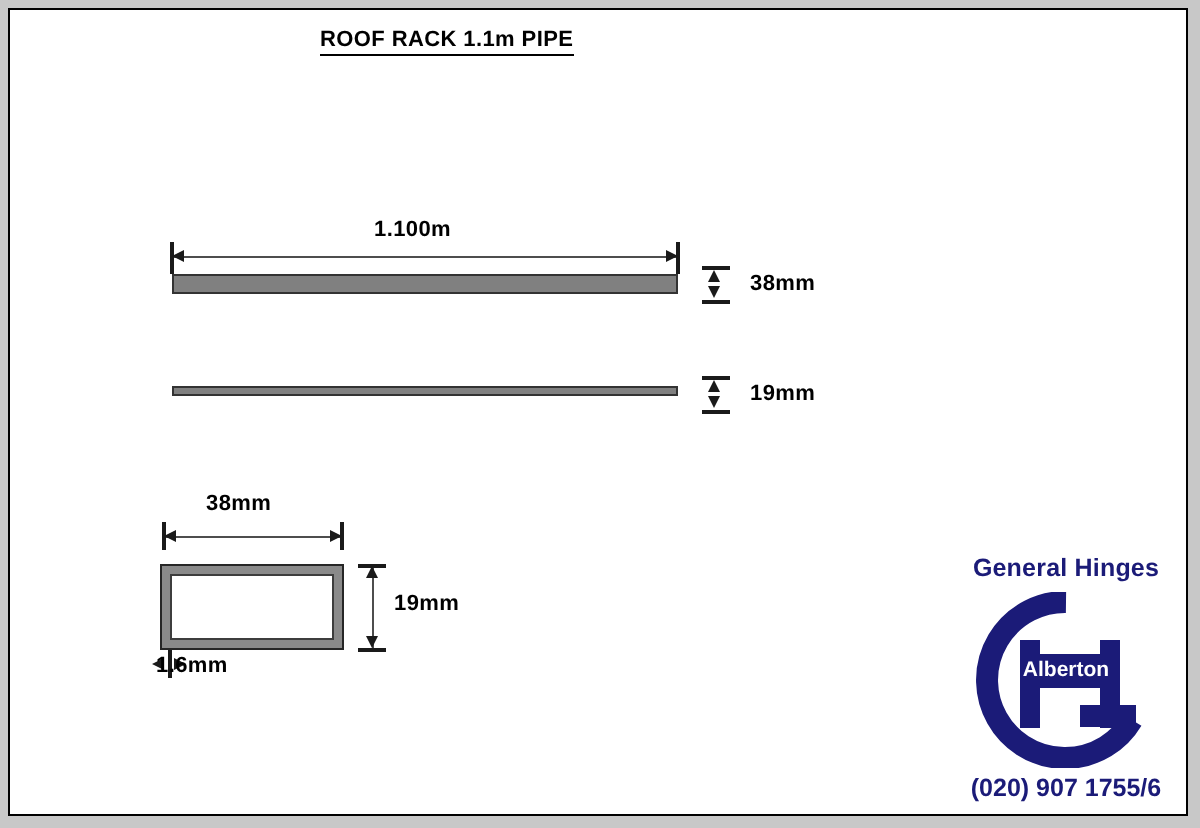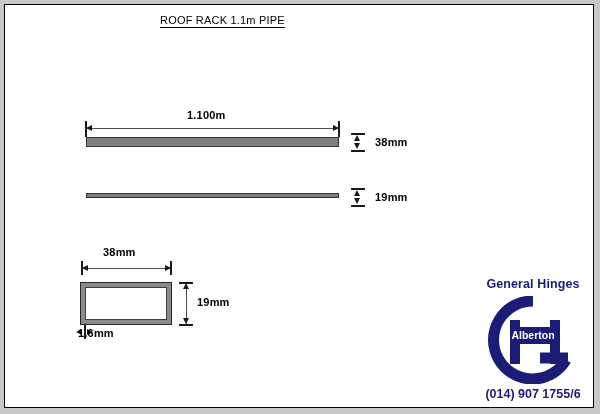--- a/index.html
+++ b/index.html
@@ -26,21 +26,21 @@
 
   
   #title-block {
     position: absolute;
     left: 155px;
     top: 5px;
     text-align: left;
   }
   #title-block .tline {
     font-size: 11px;
-    font-weight: normal;
+    font-weight: bold;
     color: #000000;
     letter-spacing: 0.2px;
     border-bottom: 1.4px solid #000000;
     display: inline-block;
     padding-bottom: 0px;
     line-height: 13px;
     white-space: nowrap;
   }
   #title-line-2-wrap { margin-top: 2px; }
 
@@ -262,16 +262,16 @@
 
         <rect x="62" y="24" width="10" height="44" fill="#1b1b78"></rect>
 
         <rect x="22" y="31" width="50" height="17" fill="#1b1b78"></rect>
       </svg>
       <div id="alberton-label">Alberton</div>
     </div>
 
     <div id="logo-company">General Hinges</div>
 
-    <div id="logo-phone">(014) 907 1755/6</div>
+    <div id="logo-phone">(020) 907 1755/6</div>
   </div>
 
 </div>
 
 </body></html>

